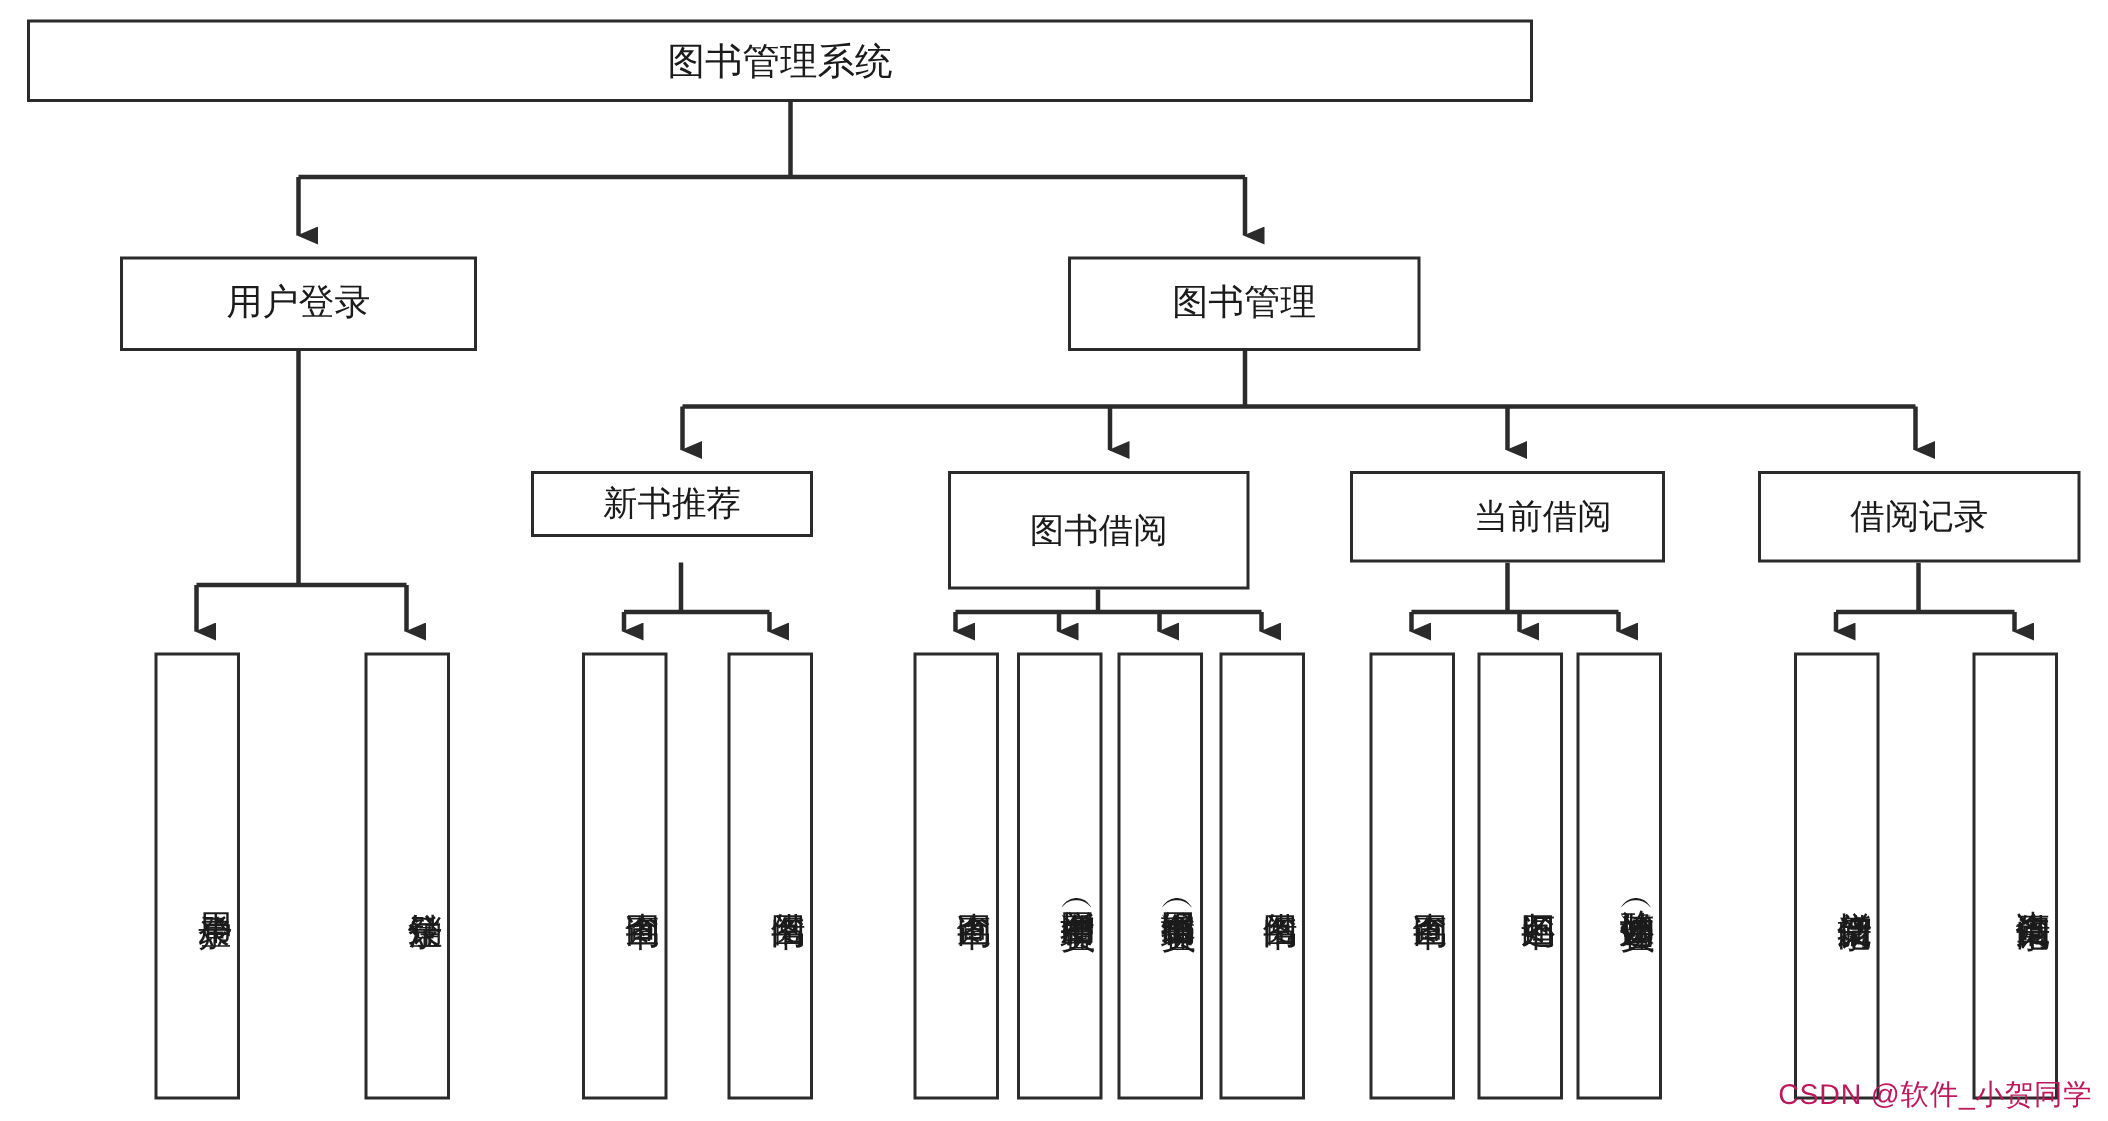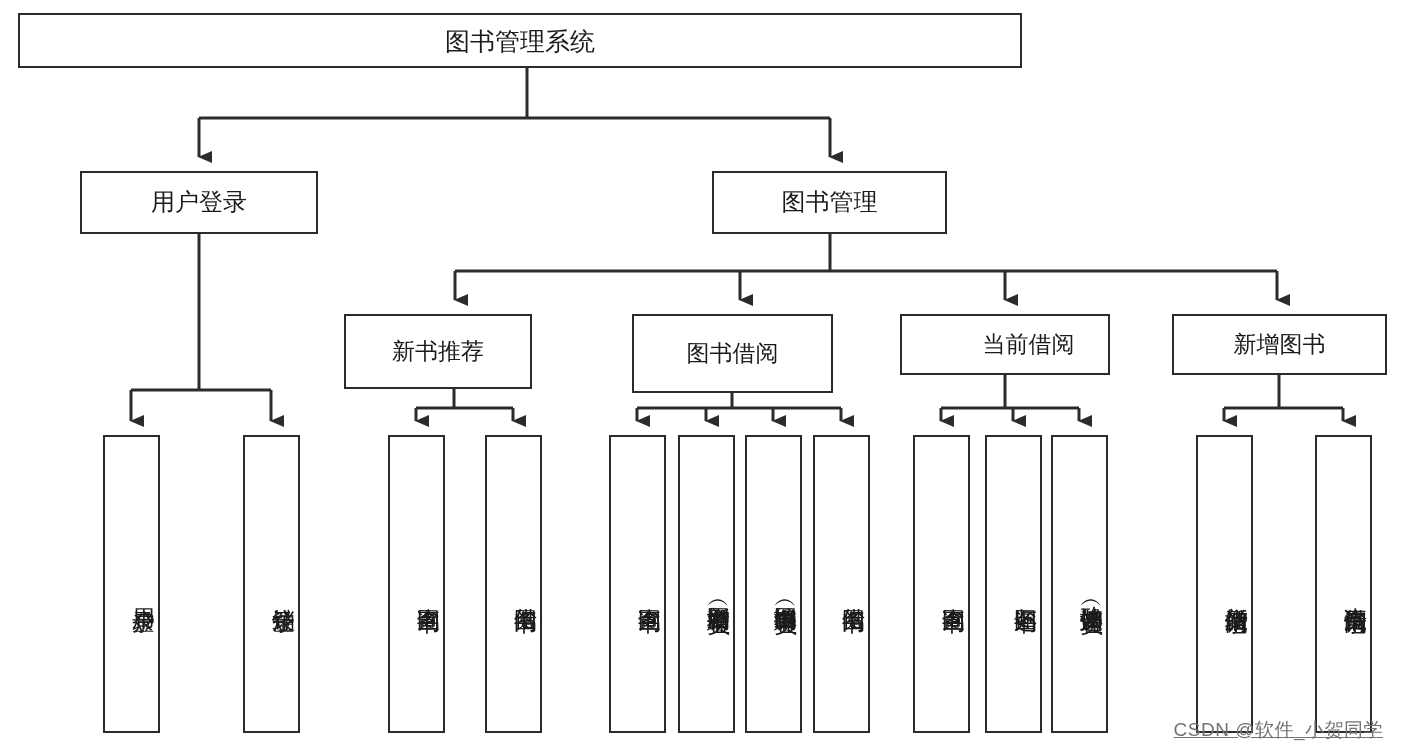--- a/index.html
+++ b/index.html
@@ -56,27 +56,26 @@
     letter-spacing: 1px;
   }
   .node.leaf .vtext {
     writing-mode: vertical-rl;
     text-orientation: upright;
     display: block;
     white-space: nowrap;
   }
   #watermark {
     position: absolute;
-    right: 22px;
+    right: 10px;
     bottom: 4px;
     font-size: 19px;
-    color: #737373;
+    color: #be185d;
     white-space: nowrap;
     letter-spacing: 0.5px;
-    text-decoration: underline;
   }
 </style>
 </head>
 <body>
 
 <div id="canvas">
 
   <svg id="edges" viewBox="0 0 1405 747" xmlns="http://www.w3.org/2000/svg">
     <defs>
       <marker id="arrow" viewBox="0 0 12 14" refX="6" refY="13" markerWidth="12" markerHeight="14" orient="auto-start-reverse" markerUnits="userSpaceOnUse">
@@ -132,31 +131,31 @@
     <span>图书管理系统</span>
   </div>
 
   <div class="node level1" style="left:80px; top:171px; width:238px; height:63px;">
     <span>用户登录</span>
   </div>
   <div class="node level1" style="left:712px; top:171px; width:235px; height:63px;justify-content:center;">
     <span>图书管理</span>
   </div>
 
-  <div class="node level2" style="left:344px; top:314px; width:188px; height:75px;">
+  <div class="node level2" style="left:354px; top:314px; width:188px; height:44px;">
     <span>新书推荐</span>
   </div>
   <div class="node level2" style="left:632px; top:314px; width:201px; height:79px;">
     <span>图书借阅</span>
   </div>
   <div class="node level2" style="left:900px; top:314px; width:210px; height:61px;padding-left:47px;">
     <span>当前借阅</span>
   </div>
   <div class="node level2" style="left:1172px; top:314px; width:215px; height:61px;">
-    <span>新增图书</span>
+    <span>借阅记录</span>
   </div>
 
   <div class="node leaf" style="left:103px; top:435px; width:57px; height:298px;">
     <span class="vtext">用户登录</span>
   </div>
   <div class="node leaf" style="left:243px; top:435px; width:57px; height:298px;">
     <span class="vtext">注销登录</span>
   </div>
   <div class="node leaf" style="left:388px; top:435px; width:57px; height:298px;">
     <span class="vtext">查询图书</span>

